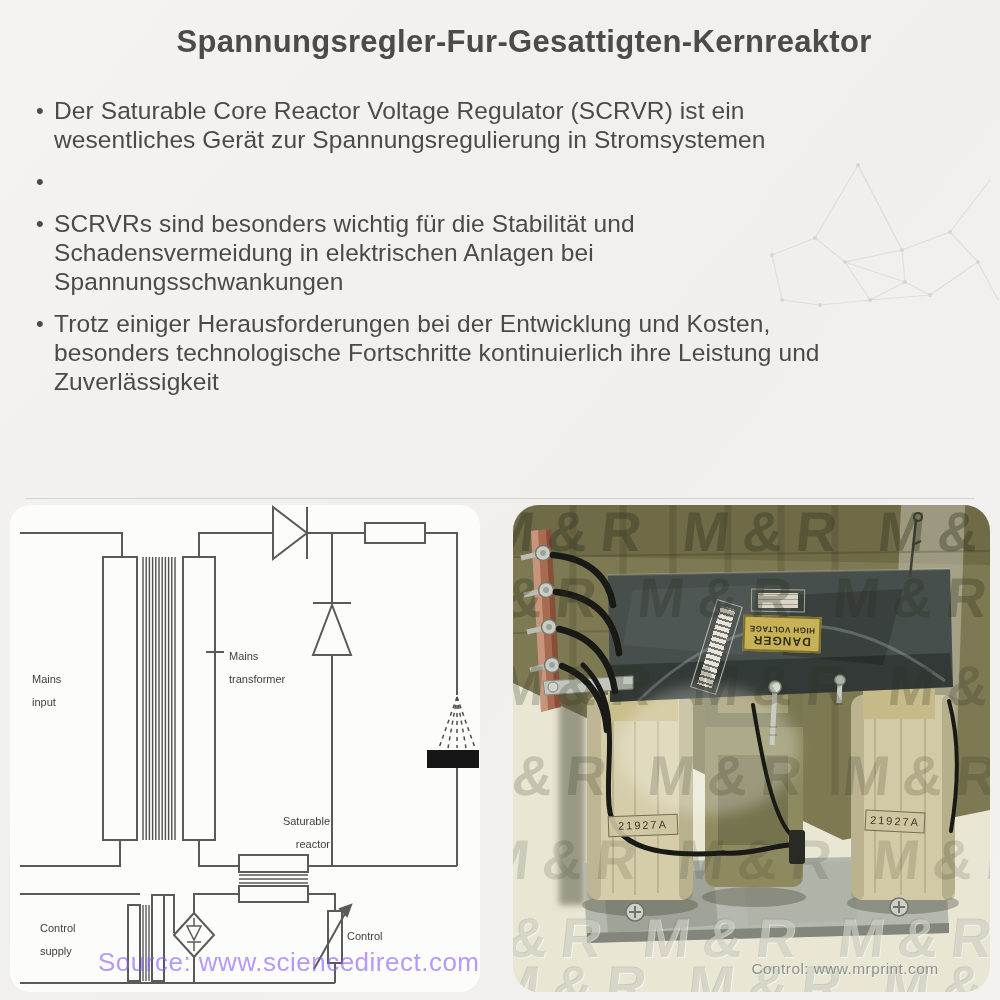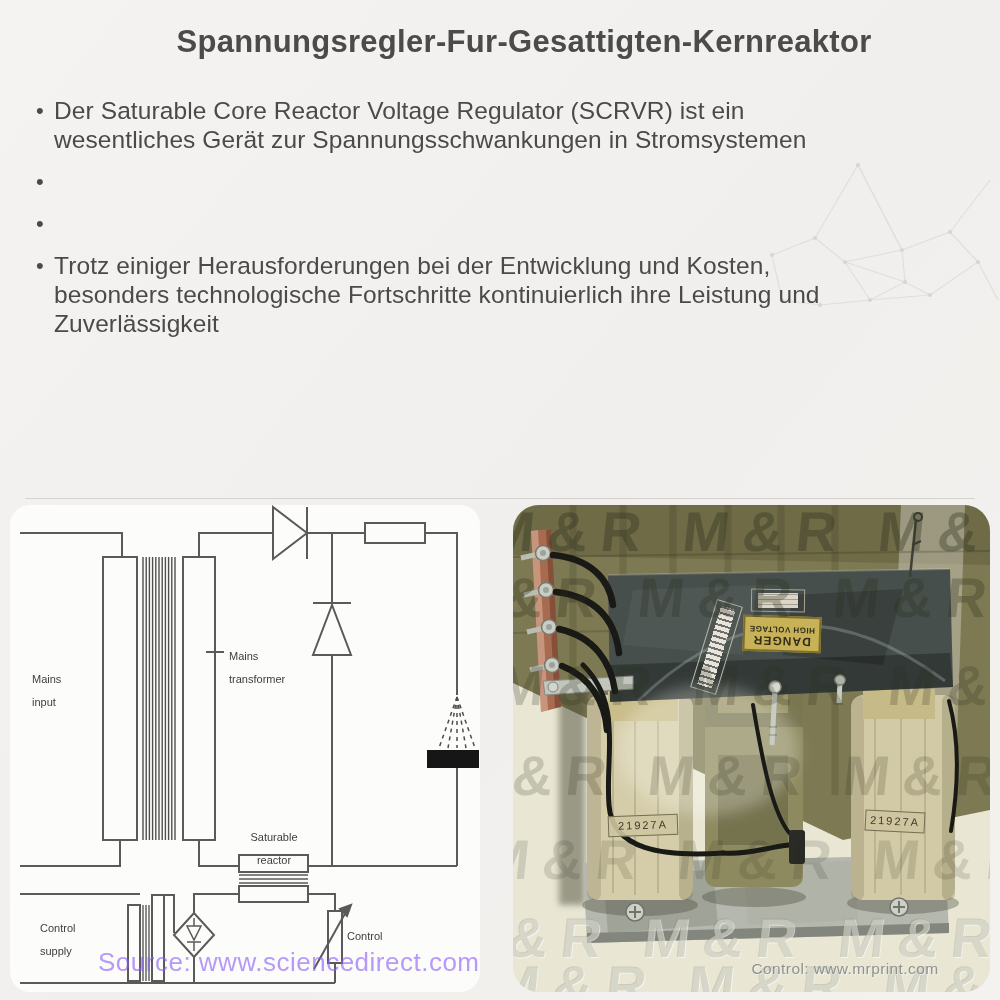--- a/index.html
+++ b/index.html
@@ -18,21 +18,21 @@
   .bullet-dot{flex:0 0 18px;font-size:22px;line-height:29px;color:#4a4a4a;}
   .bullet-text{font-size:24.5px;line-height:29px;white-space:pre-line;letter-spacing:.1px;}
   .separator{position:absolute;left:25px;top:498px;width:950px;height:1px;background:rgba(188,186,182,.55);}
   
   .fig-left{
     position:absolute;left:10px;top:505px;width:470px;height:487px;
     background:#fcfcfb;border-radius:20px;overflow:hidden;
   }
   .fig-left svg{position:absolute;left:0;top:0;}
   .diagram-label{position:absolute;font-size:11px;line-height:23px;color:#3e3e3e;white-space:pre-line;}
-  .diagram-label.center{text-align:center;margin-top:16px;}
+  .diagram-label.center{text-align:right;}
   .src-left{
     position:absolute;left:52px;top:442px;font-size:26px;letter-spacing:.5px;
     color:#8b5cf6;opacity:.62;white-space:nowrap;margin-left:36px;
   }
   
   .fig-right{
     position:absolute;left:513px;top:505px;width:477px;height:487px;
     border-radius:26px;overflow:hidden;background:#e9e6d4;
   }
   .fig-right svg{position:absolute;left:0;top:0;}
@@ -103,27 +103,30 @@
         <circle cx="870" cy="300" r="2"></circle>
     </g>
   </svg>
 
   <div class="page-title">Spannungsregler-Fur-Gesattigten-Kernreaktor</div>
 
   <div class="bullet-list">
     <div class="bullet-item">
       <span class="bullet-dot">•</span>
       <span class="bullet-text">Der Saturable Core Reactor Voltage Regulator (SCRVR) ist ein
-wesentliches Gerät zur Spannungsschwankungen in Stromsystemen</span>
+wesentliches Gerät zur Spannungsregulierung in Stromsystemen</span>
     </div>
     <div class="bullet-item">
       <span class="bullet-dot">•</span>
     </div>
     <div class="bullet-item">
       <span class="bullet-dot">•</span>
+      <span class="bullet-text">SCRVRs sind besonders wichtig für die Stabilität und
+Schadensvermeidung in elektrischen Anlagen bei
+Spannungsschwankungen</span>
     </div>
     <div class="bullet-item">
       <span class="bullet-dot">•</span>
       <span class="bullet-text">Trotz einiger Herausforderungen bei der Entwicklung und Kosten,
 besonders technologische Fortschritte kontinuierlich ihre Leistung und
 Zuverlässigkeit</span>
     </div>
   </div>
 
   <div class="separator"></div>

